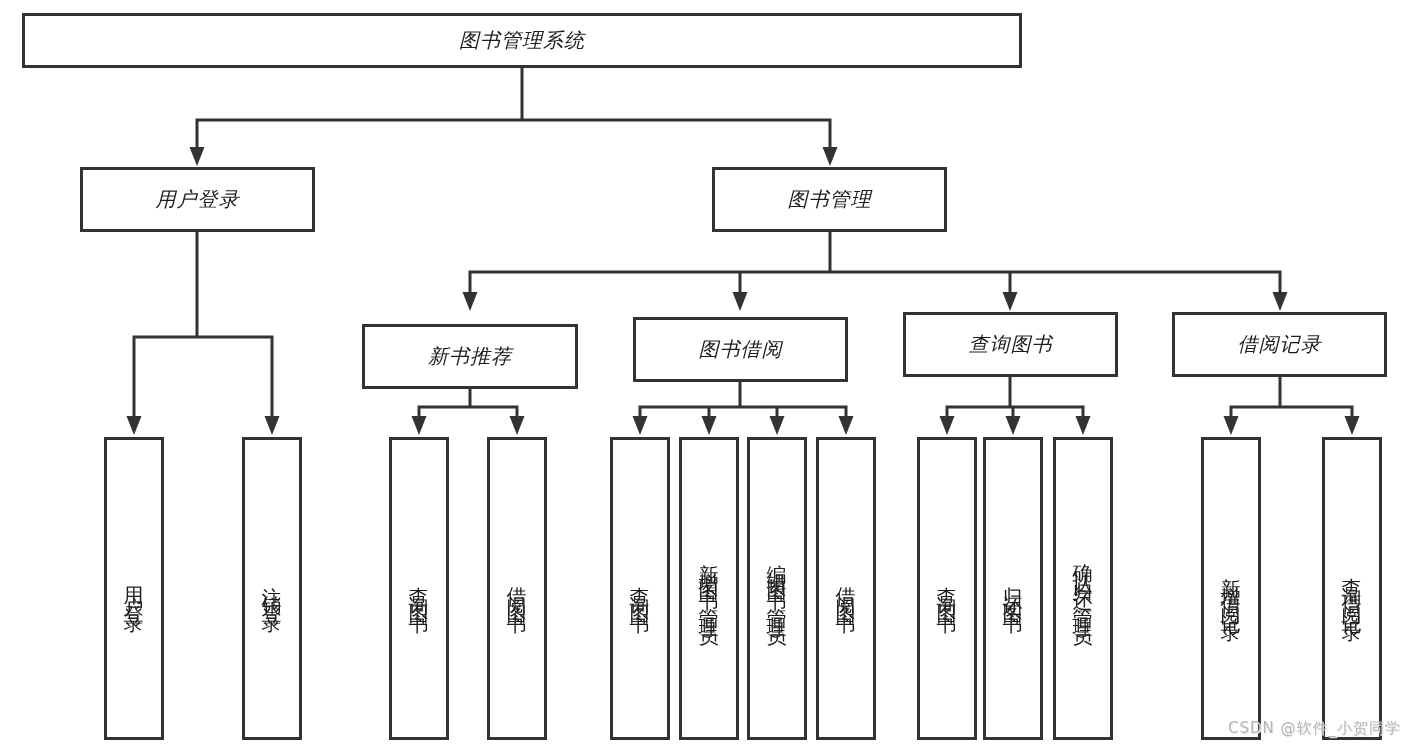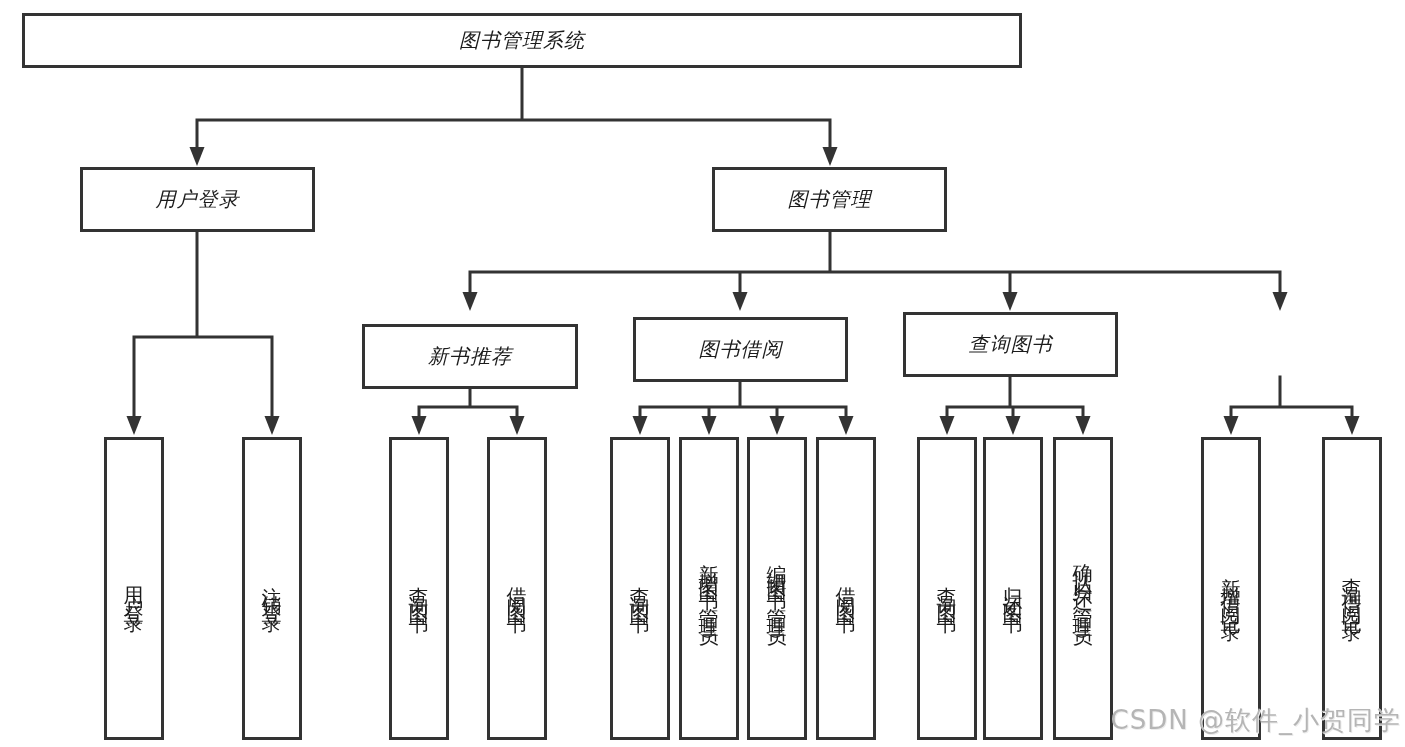--- a/index.html
+++ b/index.html
@@ -48,21 +48,21 @@
   
   #b-a1{left:104px;} #b-a2{left:242px;}
   #b-b1{left:389px;} #b-b2{left:487px;}
   #b-c1{left:610px;} #b-c2{left:679px;} #b-c3{left:747px;} #b-c4{left:816px;}
   #b-d1{left:917px;} #b-d2{left:983px;} #b-d3{left:1053px;}
   #b-e1{left:1201px;} #b-e2{left:1322px;}
   .watermark{
     position:absolute;
     right:4px;bottom:9px;
     z-index:3;
-    font-size:26px;
+    font-size:15px;
     color:var(--watermark);
     text-shadow:1px 1px 0 #ececec;
     letter-spacing:1px;
   }
 </style>
 </head>
 <body>
 
 <div class="canvas">
 
@@ -108,20 +108,23 @@
 
   <div class="node hbox" id="b-l3a">
     <span>新书推荐</span>
   </div>
   <div class="node hbox" id="b-l3b">
     <span>图书借阅</span>
   </div>
   <div class="node hbox" id="b-l3c">
     <span>查询图书</span>
   </div>
+  <div class="node hbox" id="b-l3d">
+    <span>借阅记录</span>
+  </div>
 
   <div class="node leaf" id="b-a1">
     <span>用户登录</span>
   </div>
   <div class="node leaf" id="b-a2">
     <span>注销登录</span>
   </div>
 
   <div class="node leaf" id="b-b1">
     <span>查询图书</span>

